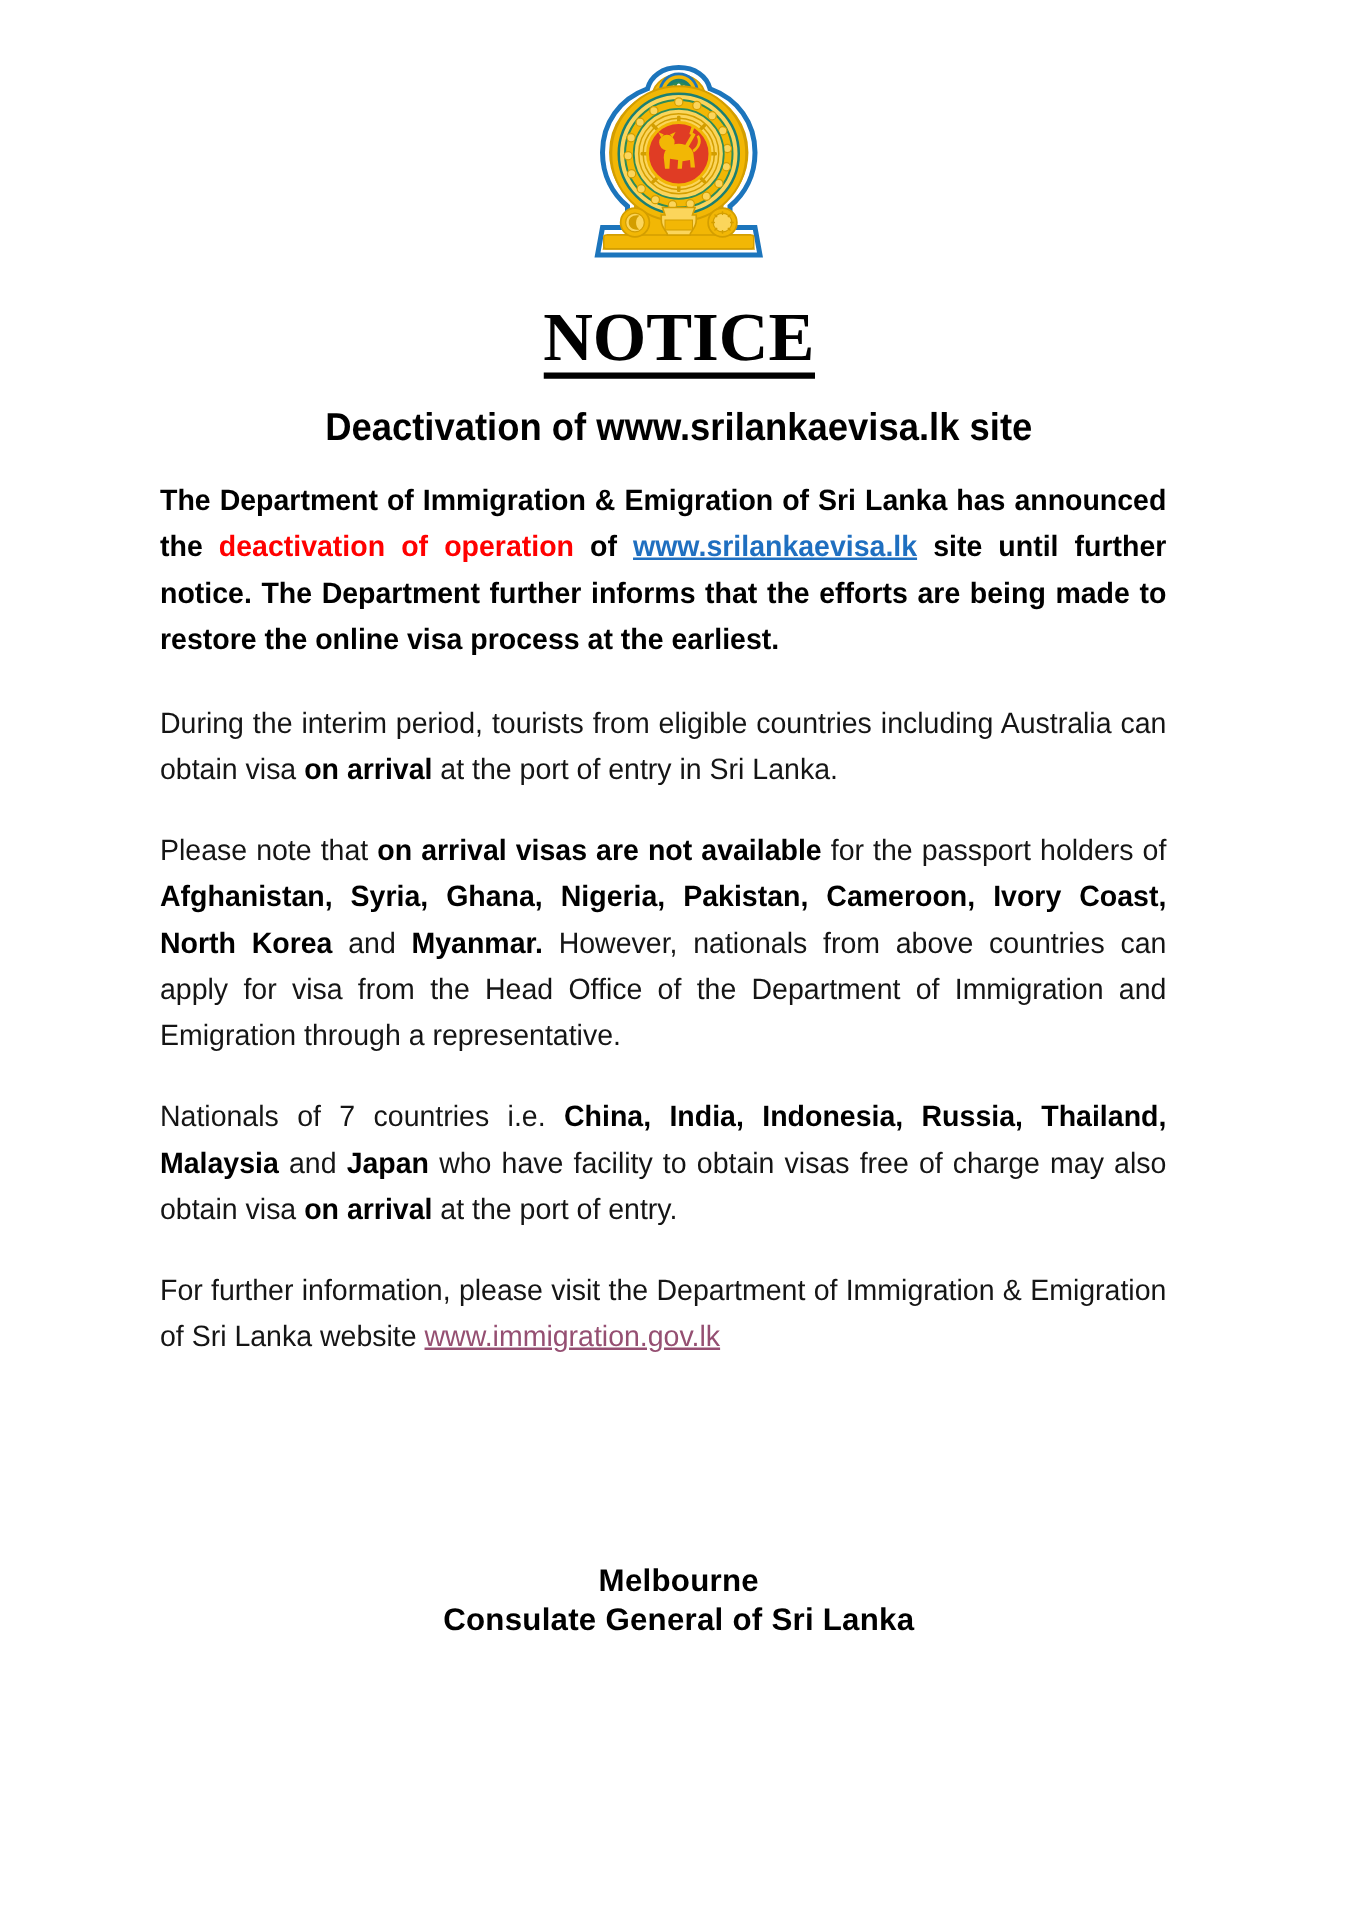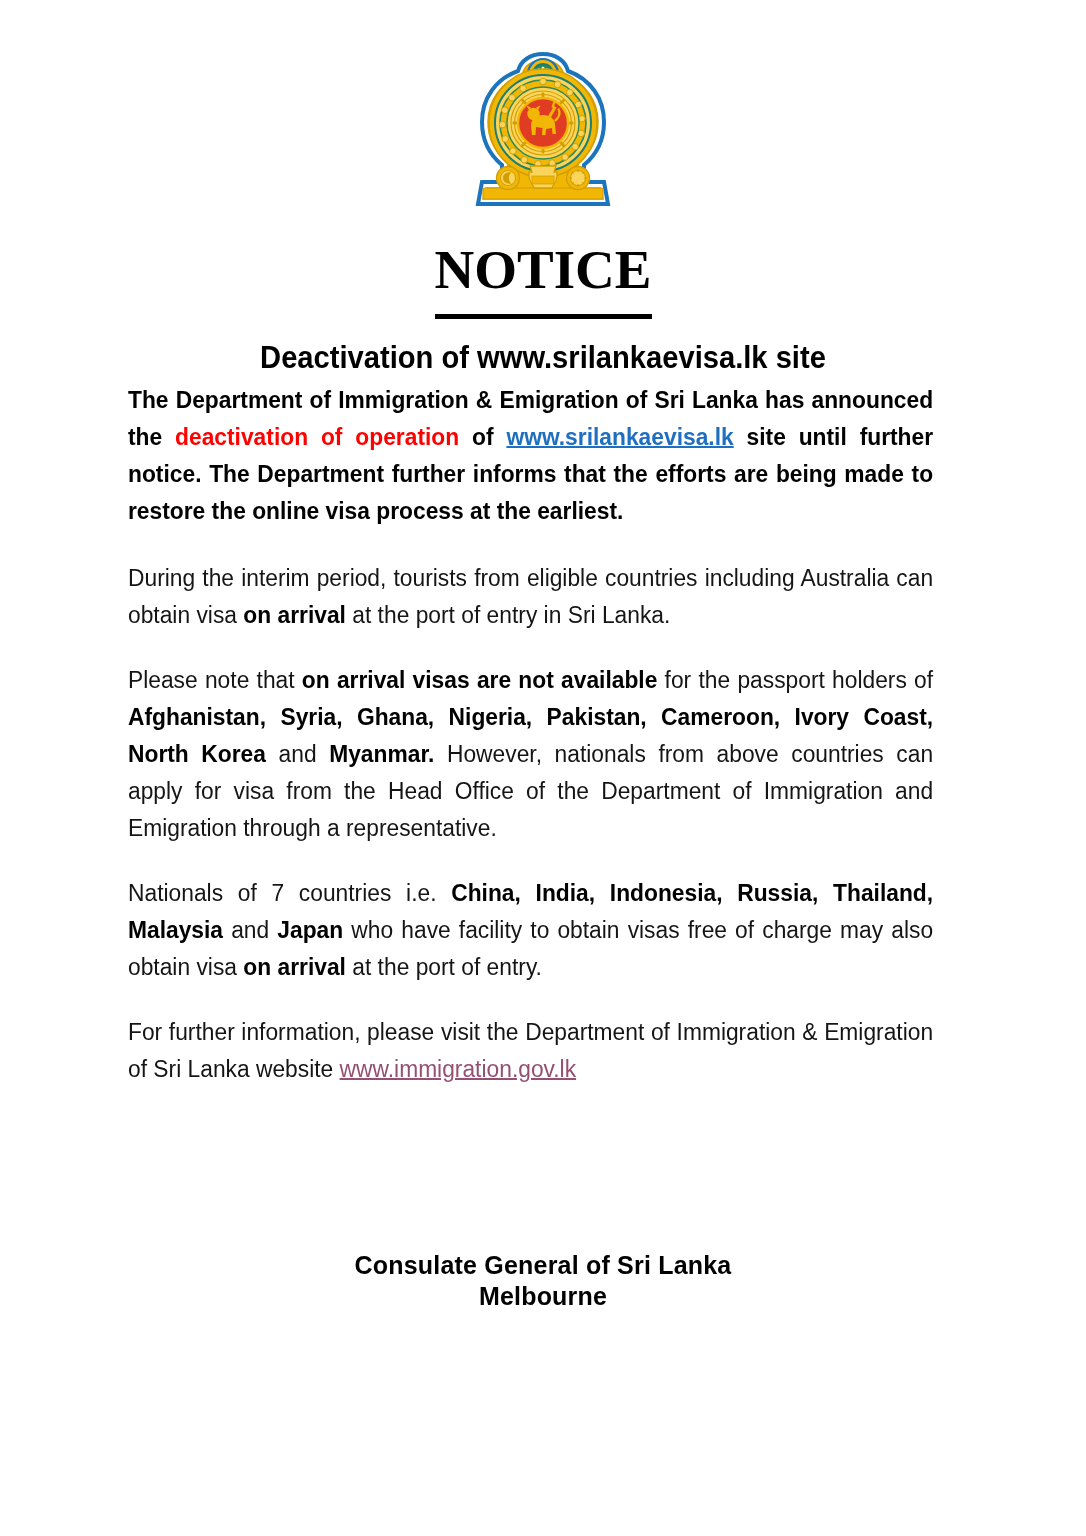--- a/index.html
+++ b/index.html
@@ -43,21 +43,21 @@
     font-family: "Liberation Serif", "DejaVu Serif", serif;
     font-weight: bold;
     font-size: 55px;
     line-height: 1.04;
     letter-spacing: 0px;
     color: #000000;
   }
   .notice-heading span.u {
     display: inline-block;
     border-bottom: 5px solid #000;
-    padding-bottom: 16px;
+    padding-bottom: 0;
   }
 
   .subtitle {
     text-align: center;
     margin: 20px 0 0 0;
     font-family: "Liberation Sans Narrow", "Liberation Sans", sans-serif;
     font-weight: bold;
     font-size: 31px;
     line-height: 1.2;
     transform: scaleX(0.94);
@@ -264,17 +264,17 @@
 
     <p class="para"><span>Please note that </span><b>on arrival visas are not available</b><span> for the passport holders of </span><b>Afghanistan, Syria, Ghana, Nigeria, Pakistan, Cameroon, Ivory Coast, North Korea</b><span> and </span><b>Myanmar.</b><span> However, nationals from above countries can apply for visa from the Head Office of the Department of Immigration and Emigration through a representative.</span></p>
 
     <p class="para"><span>Nationals of 7 countries i.e. </span><b>China, India, Indonesia, Russia, Thailand, Malaysia</b><span> and </span><b>Japan</b><span> who have facility to obtain visas free of charge may also obtain visa </span><b>on arrival</b><span> at the port of entry.</span></p>
 
     <p class="para"><span>For further information, please visit the Department of Immigration &amp; Emigration of Sri Lanka website </span><a class="link-purple" href="#">www.immigration.gov.lk</a></p>
 
   </div>
 
   <div class="footer">
+    <div>Melbourne</div>
     <div>Consulate General of Sri Lanka</div>
-    <div>Melbourne</div>
   </div>
 
 </div>
 
 </body></html>

